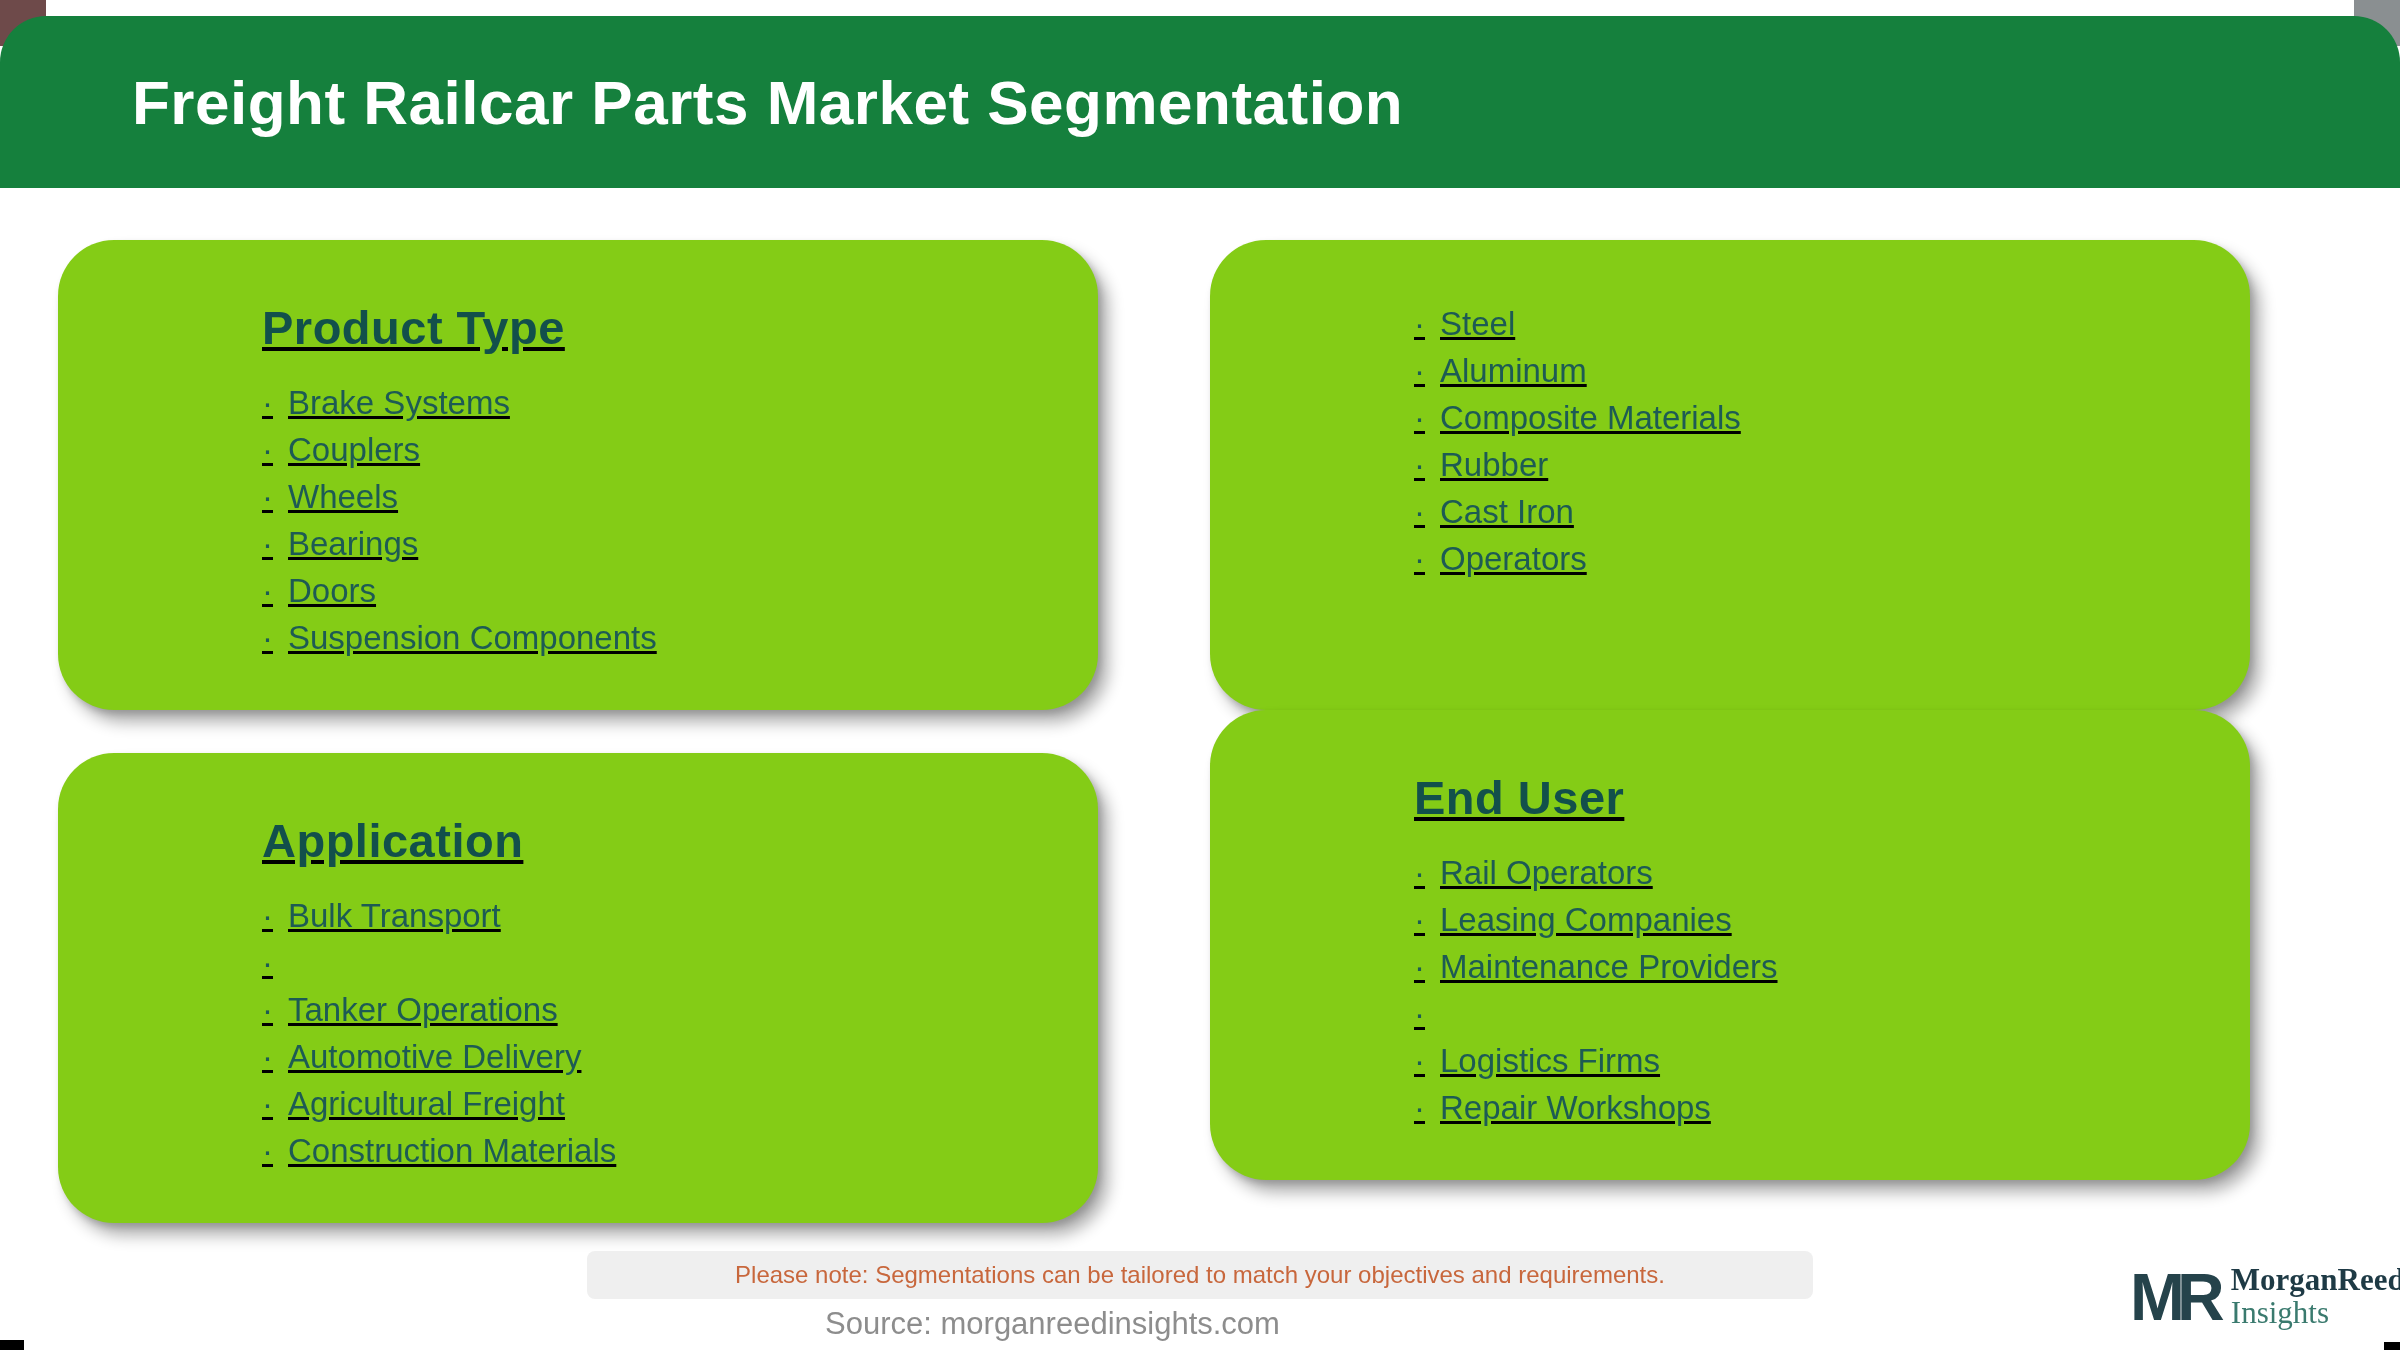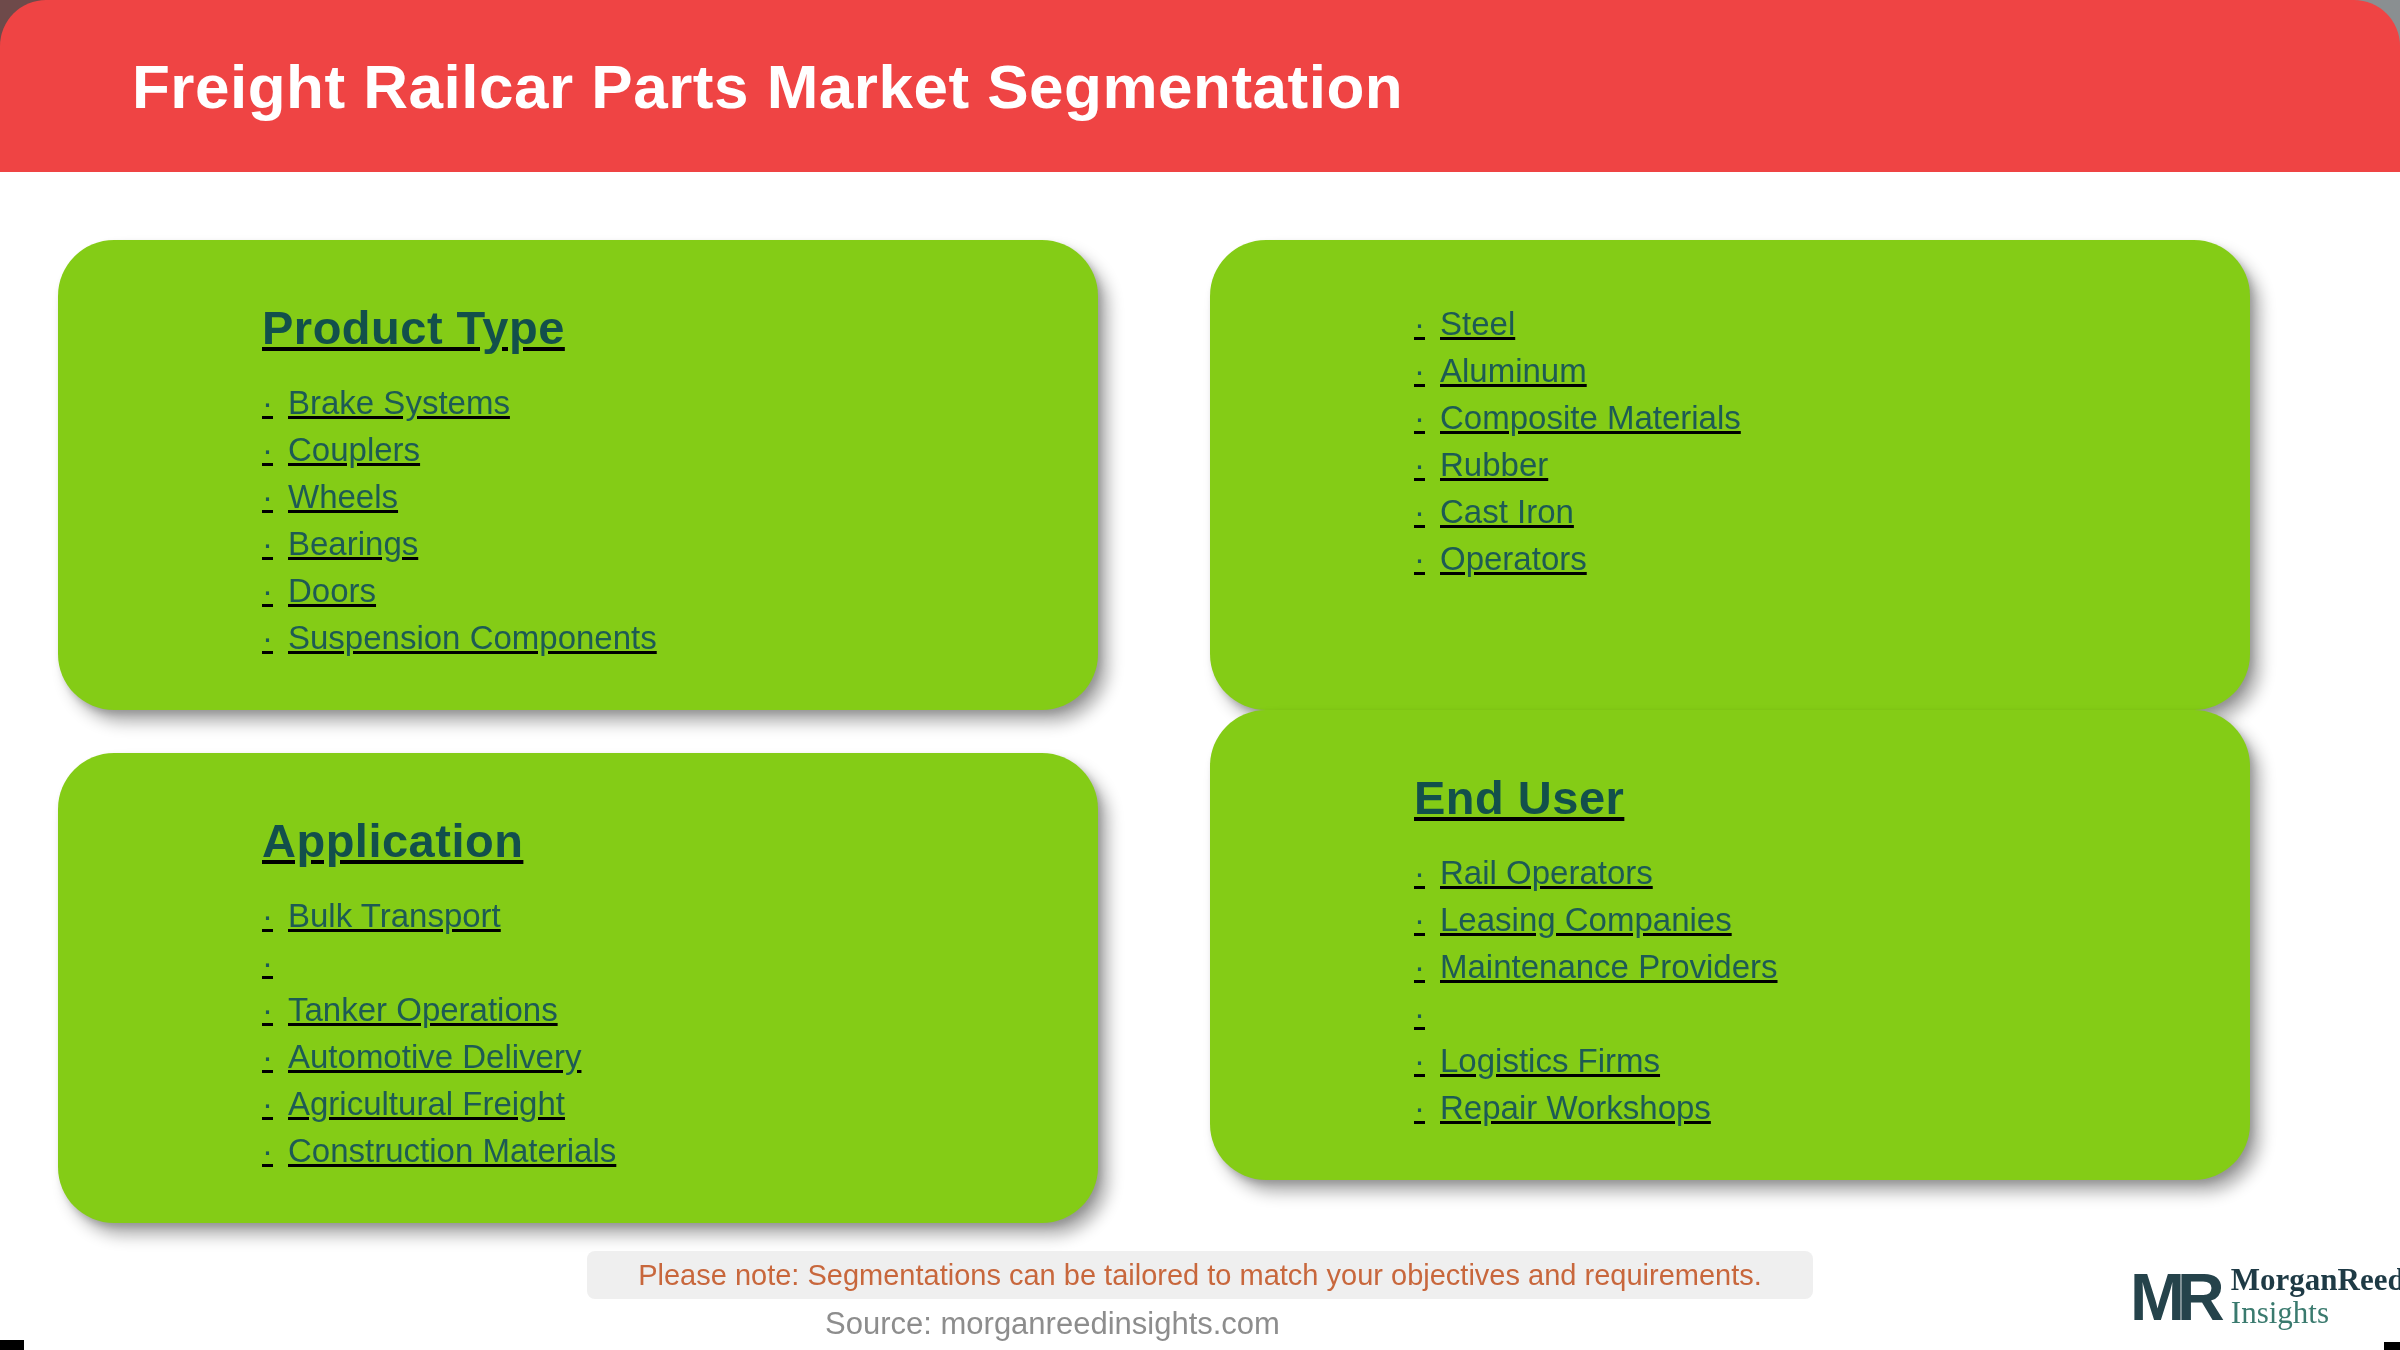--- a/index.html
+++ b/index.html
@@ -12,23 +12,23 @@
     overflow:hidden;
   }
 
   
   .corner-back { position:absolute; width:46px; height:46px; top:0; z-index:0; }
   .corner-back.left  { left:0;  background:#6e4a4a; }
   .corner-back.right { right:0; background:#8a8f91; }
 
   
   .banner {
-    position:absolute; left:0; top:0;
+    position:absolute; left:0; top:16px;
     width:2400px; height:172px;
-    background:#ef4444;
+    background:#15803d;
     border-radius:46px 46px 0 0;
     z-index:1;
   }
   .banner h1 {
     position:absolute; left:132px; top:50%;
     transform:translateY(-50%);
     color:#ffffff;
     font-size:62px; font-weight:700; letter-spacing:0.5px;
     white-space:nowrap;
   }
@@ -68,21 +68,21 @@
 
   
   .note-pill {
     position:absolute; left:587px; top:1251px;
     width:1226px; height:48px;
     background:#efefef; border-radius:8px;
     display:flex; align-items:center; justify-content:center;
     z-index:1;
   }
   .note-pill span {
-    color:#c8673c; font-size:29px; white-space:nowrap;
+    color:#c8673c; font-size:24px; white-space:nowrap;
   }
 
   
   .source-line {
     position:absolute; left:0; top:1306px; width:2105px;
     text-align:center;
     color:#8d8d8d; font-size:31px;
     z-index:1;
   }
 

